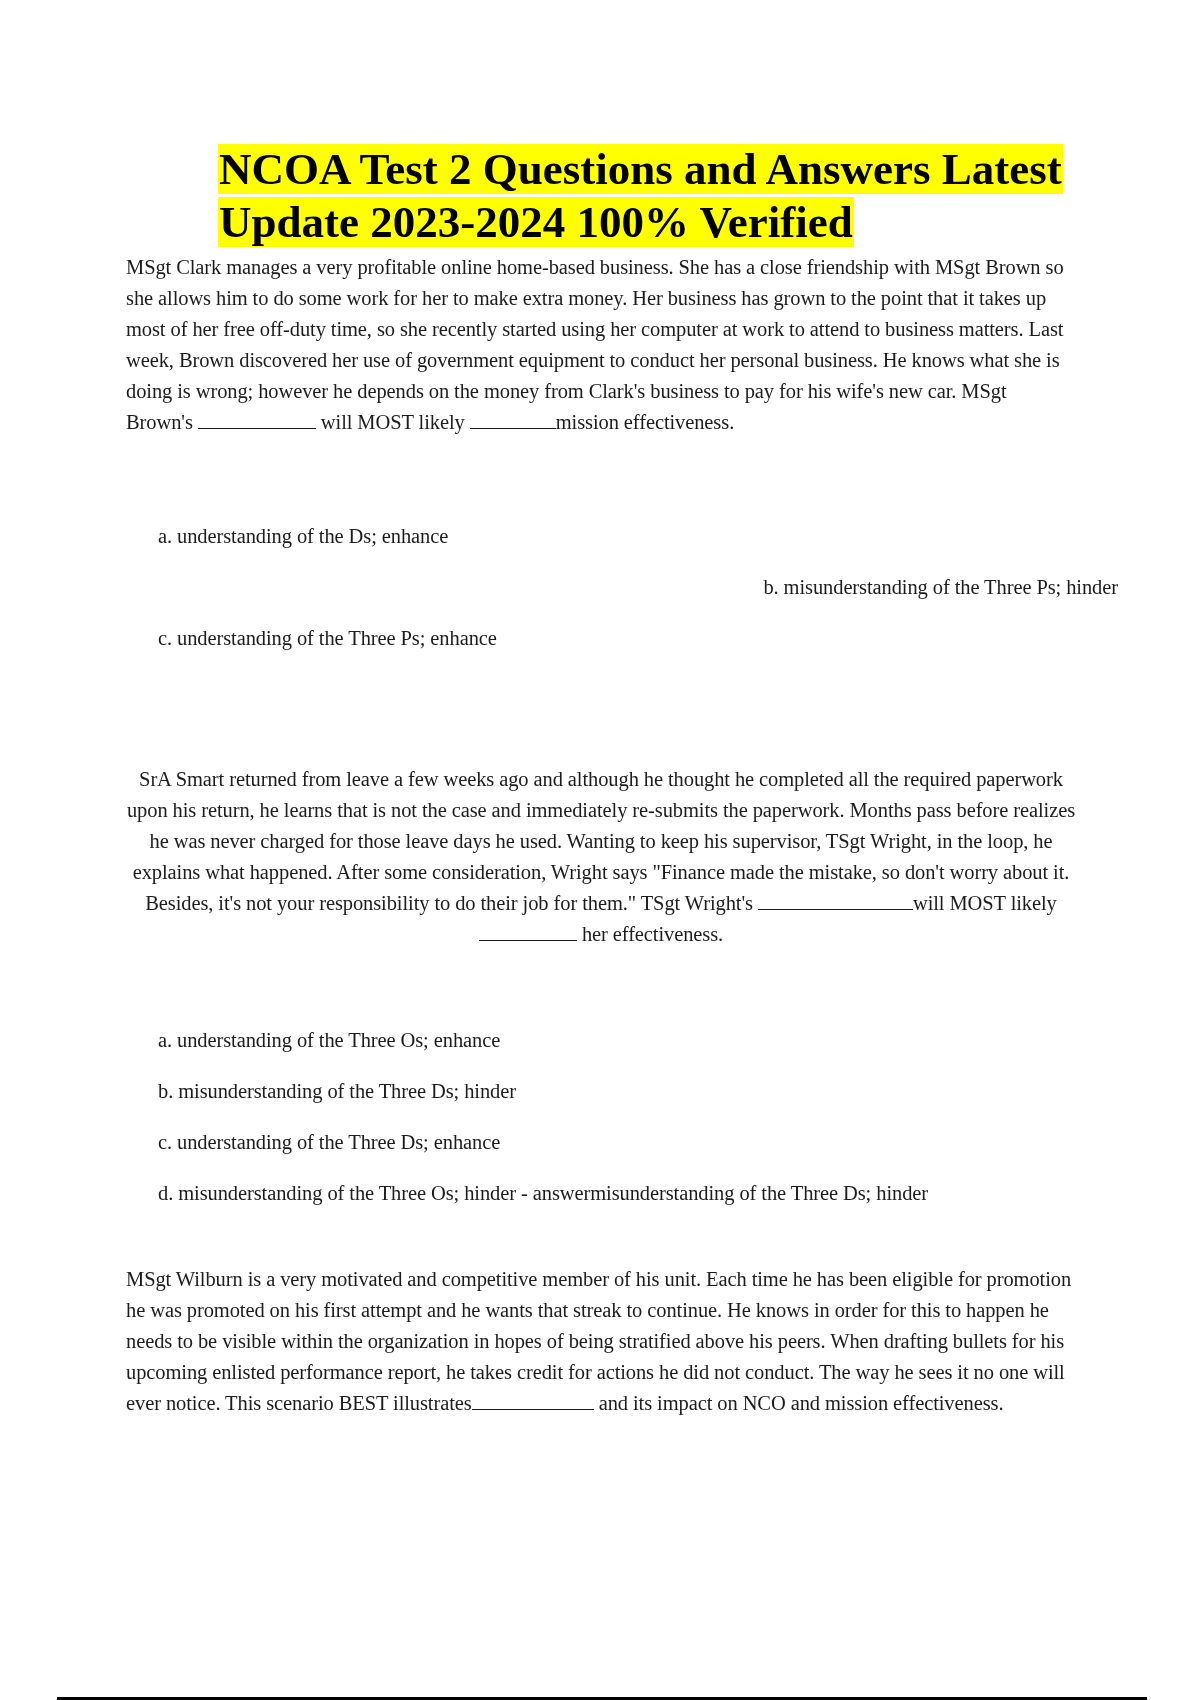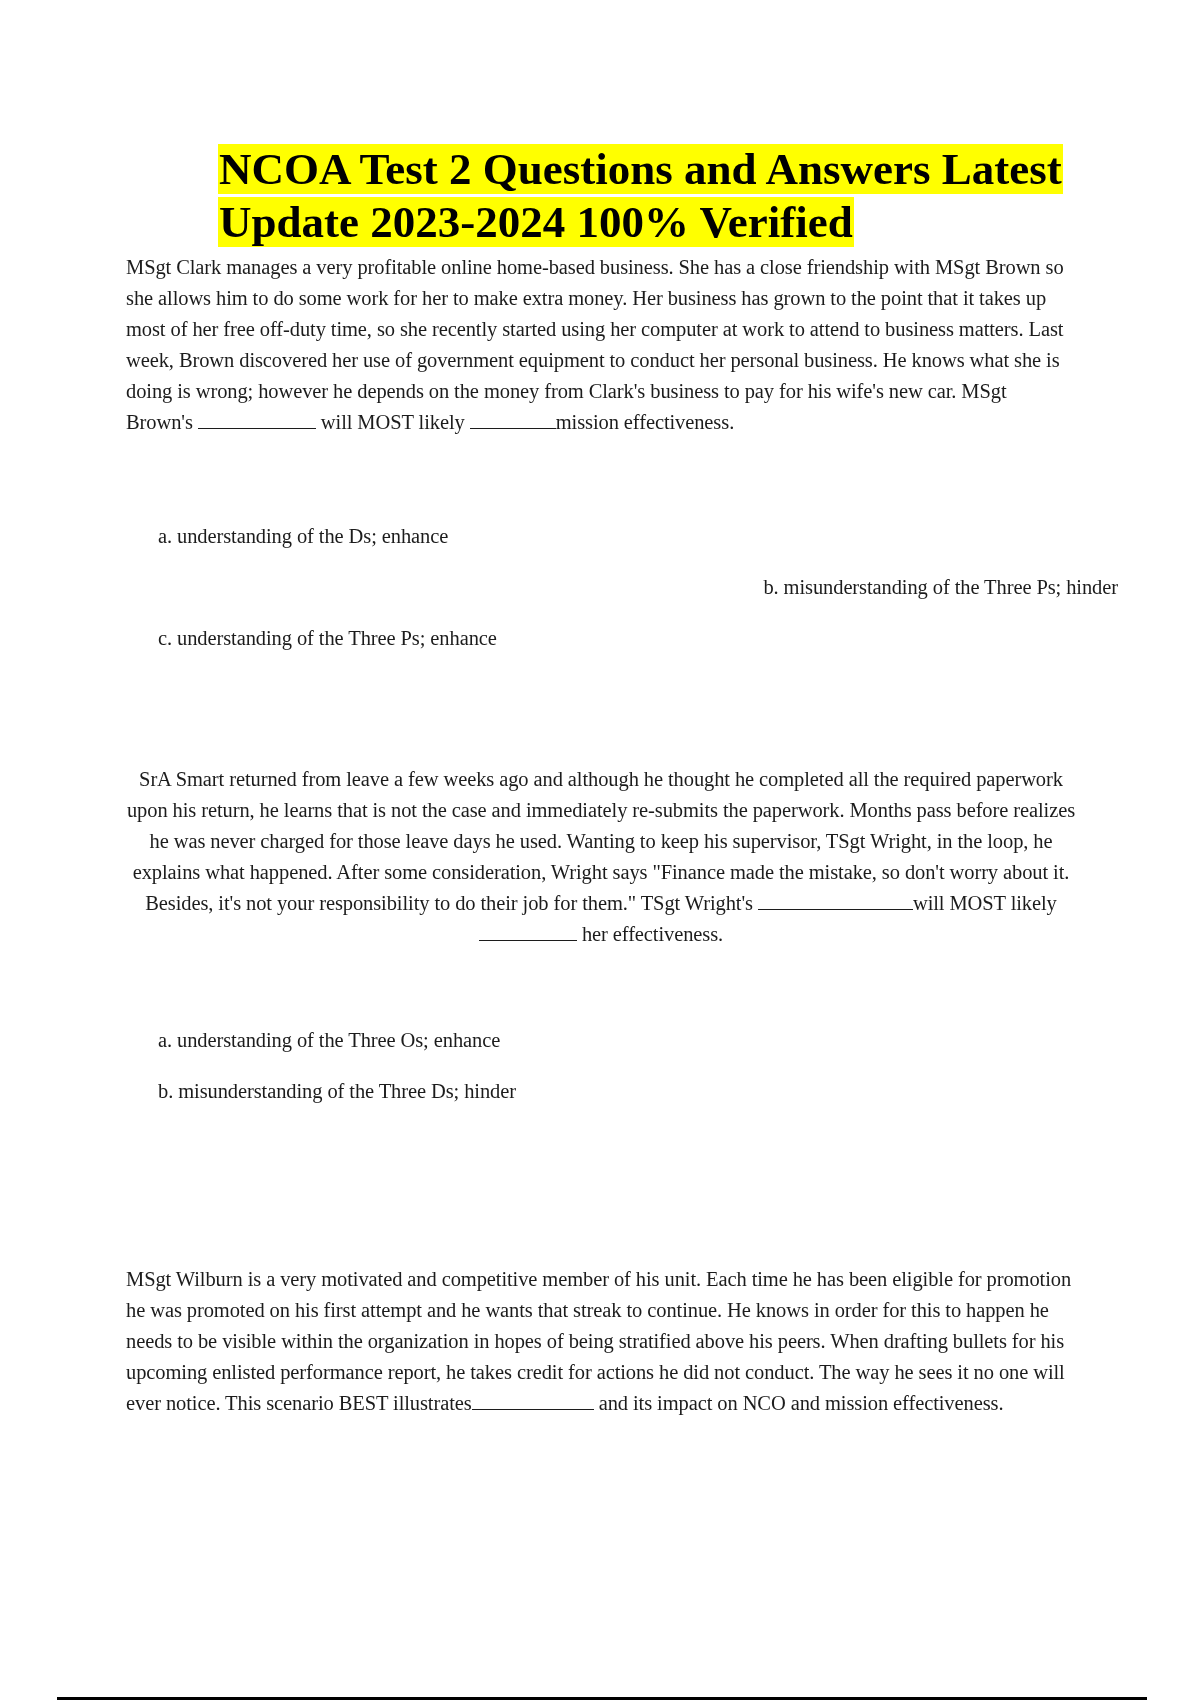--- a/index.html
+++ b/index.html
@@ -91,19 +91,21 @@
   <p class="option body-text" style="top:505px;">a. understanding of the Ds; enhance</p>
   <p class="option body-text" style="top:556px;text-align:right;">b. misunderstanding of the Three Ps; hinder</p>
   <p class="option body-text" style="top:607px;">c. understanding of the Three Ps; enhance</p>
 
   <p class="question body-text" style="top:764px;text-align:center;">
     <span>SrA Smart returned from leave a few weeks ago and although he thought he completed all the required paperwork upon his return, he learns that is not the case and immediately re-submits the paperwork. Months pass before realizes he was never charged for those leave days he used. Wanting to keep his supervisor, TSgt Wright, in the loop, he explains what happened. After some consideration, Wright says "Finance made the mistake, so don't worry about it. Besides, it's not your responsibility to do their job for them." TSgt Wright's </span><span class="blank" style="width:155px;"></span><span>will MOST likely</span><span class="blank" style="width:98px;"></span><span> her effectiveness.</span>
   </p>
 
   <p class="option body-text" style="top:1060px;">b. misunderstanding of the Three Ds; hinder</p>
   <p class="option body-text" style="top:1009px;">a. understanding of the Three Os; enhance</p>
+  <p class="option body-text" style="top:1111px;">c. understanding of the Three Ds; enhance</p>
+  <p class="option body-text" style="top:1162px;">d. misunderstanding of the Three Os; hinder - answermisunderstanding of the Three Ds; hinder</p>
 
   <p class="question body-text" style="top:1264px;">
     <span>MSgt Wilburn is a very motivated and competitive member of his unit. Each time he has been eligible for promotion he was promoted on his first attempt and he wants that streak to continue. He knows in order for this to happen he needs to be visible within the organization in hopes of being stratified above his peers. When drafting bullets for his upcoming enlisted performance report, he takes credit for actions he did not conduct. The way he sees it no one will ever notice. This scenario BEST illustrates</span><span class="blank" style="width:122px;"></span><span> and its impact on NCO and mission effectiveness.</span>
   </p>
 
   <div class="footer-rule"></div>
 </div>
 
 </body></html>

